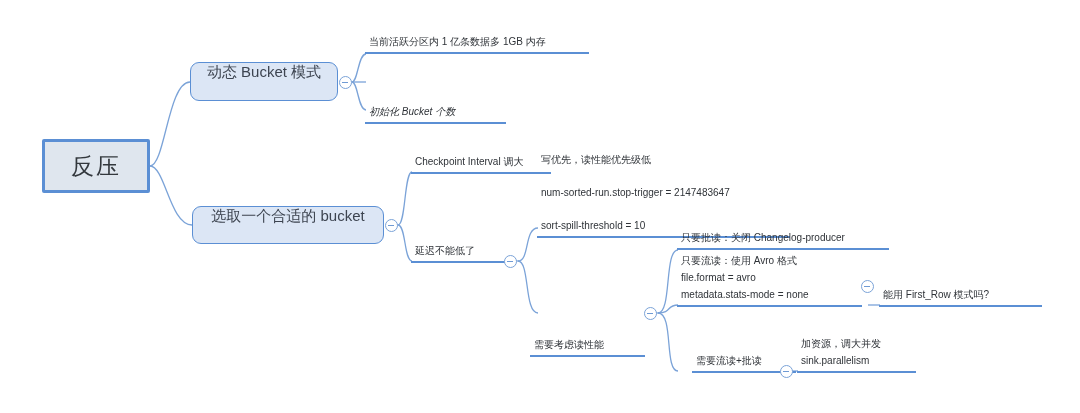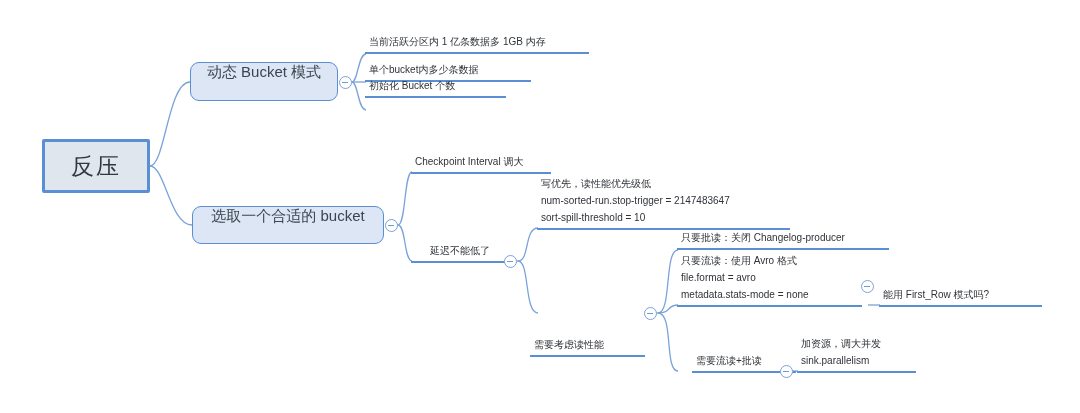--- a/index.html
+++ b/index.html
@@ -133,43 +133,40 @@
 
   <div class="node node-box" style="left:190px; top:62px; width:148px; height:39px;">
     <span>动态 Bucket 模式</span>
   </div>
   <div class="toggle" style="left:339px; top:76px;"></div>
 
   <div class="node node-leaf" style="left:365px; top:26px; width:224px; height:28px;">
     <span class="ln">当前活跃分区内 1 亿条数据多 1GB 内存</span>
   </div>
 
-  <div class="node node-leaf" style="left:365px; top:54px; width:166px; height:28px;">
-    <span class="ln">单个bucket内多少条数据</span>
-  </div>
-
-  <div class="node node-leaf" style="left:365px; top:70px; width:141px; height:28px;">
+
+  <div class="node node-leaf" style="left:365px; top:96px; width:141px; height:28px;font-style:italic;">
     <span class="ln">初始化 Bucket 个数</span>
   </div>
 
   <div class="node node-box" style="left:192px; top:206px; width:192px; height:38px;">
     <span>选取一个合适的 bucket</span>
   </div>
   <div class="toggle" style="left:385px; top:219px;"></div>
 
   <div class="node node-leaf" style="left:411px; top:148px; width:140px; height:26px;">
     <span class="ln">Checkpoint Interval 调大</span>
   </div>
 
-  <div class="node node-leaf" style="left:411px; top:237px; width:94px; height:26px;text-align:center;">
+  <div class="node node-leaf" style="left:411px; top:237px; width:94px; height:26px;">
     <span class="ln">延迟不能低了</span>
   </div>
   <div class="toggle" style="left:504px; top:255px;"></div>
 
-  <div class="node node-leaf" style="left:537px; top:176px; width:253px; height:54px;">
+  <div class="node node-leaf" style="left:537px; top:184px; width:253px; height:54px;gap:16px;">
     <span class="ln">写优先，读性能优先级低</span>
     <span class="ln">num-sorted-run.stop-trigger = 2147483647</span>
     <span class="ln">sort-spill-threshold = 10</span>
   </div>
 
   <div class="node node-leaf" style="left:530px; top:289px; width:115px; height:26px;margin-top:42px;">
     <span class="ln">需要考虑读性能</span>
   </div>
   <div class="toggle" style="left:644px; top:307px;"></div>
 

